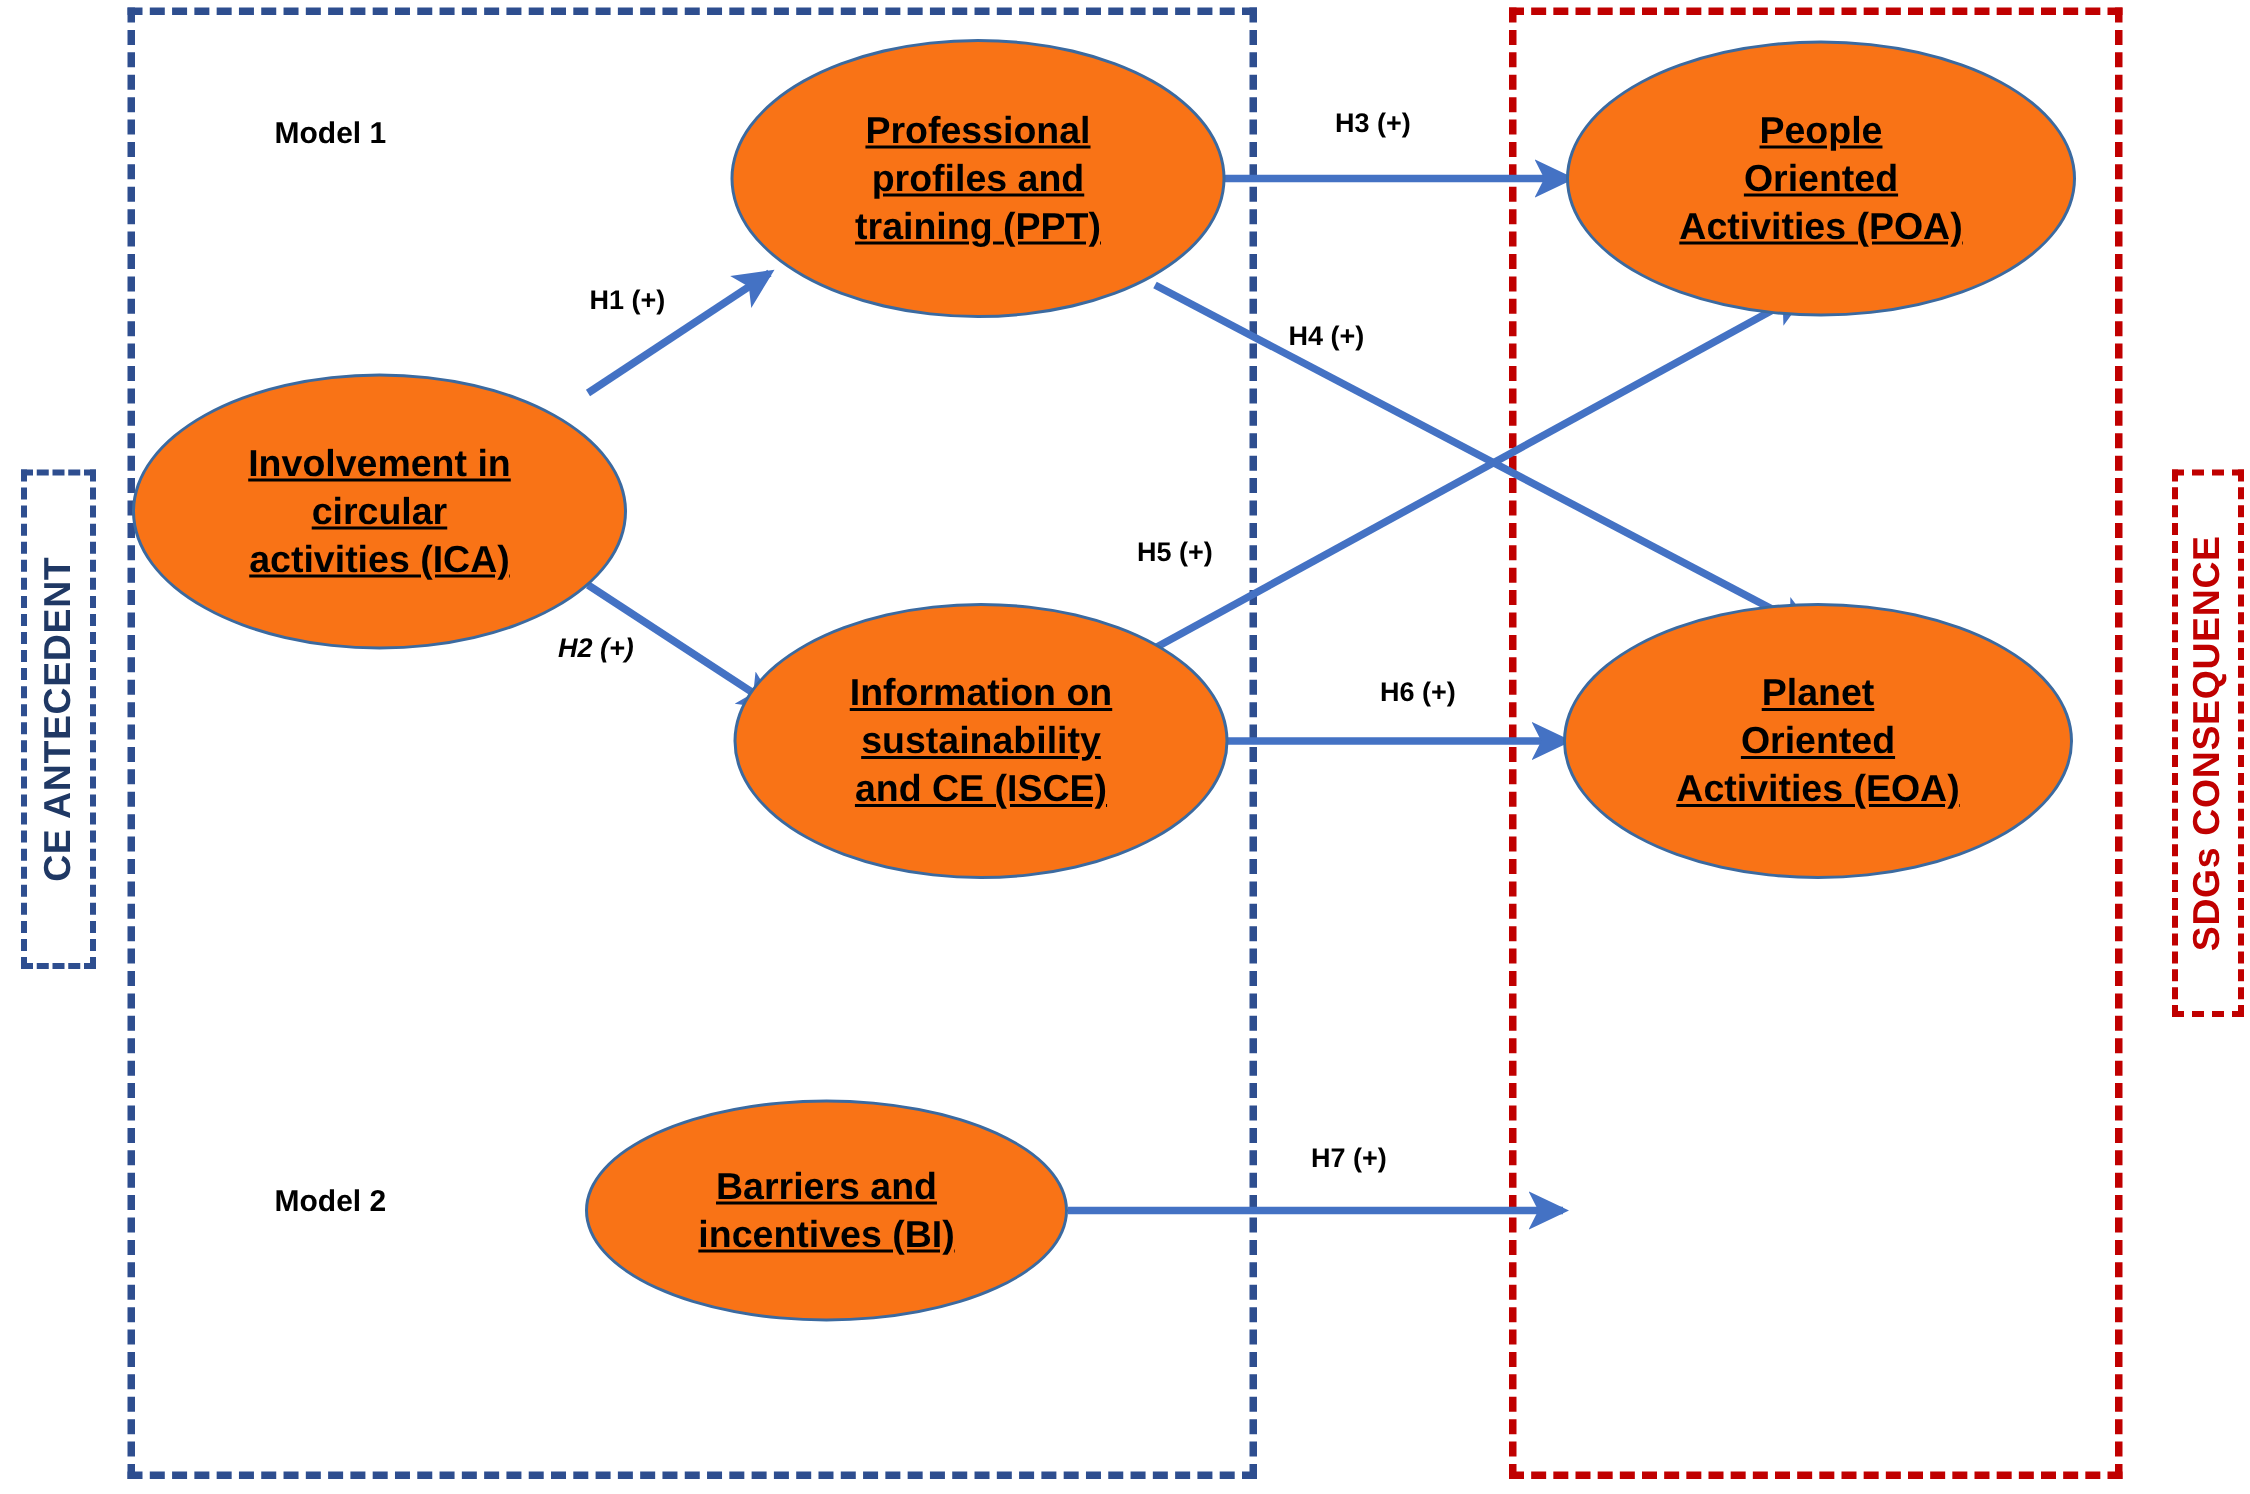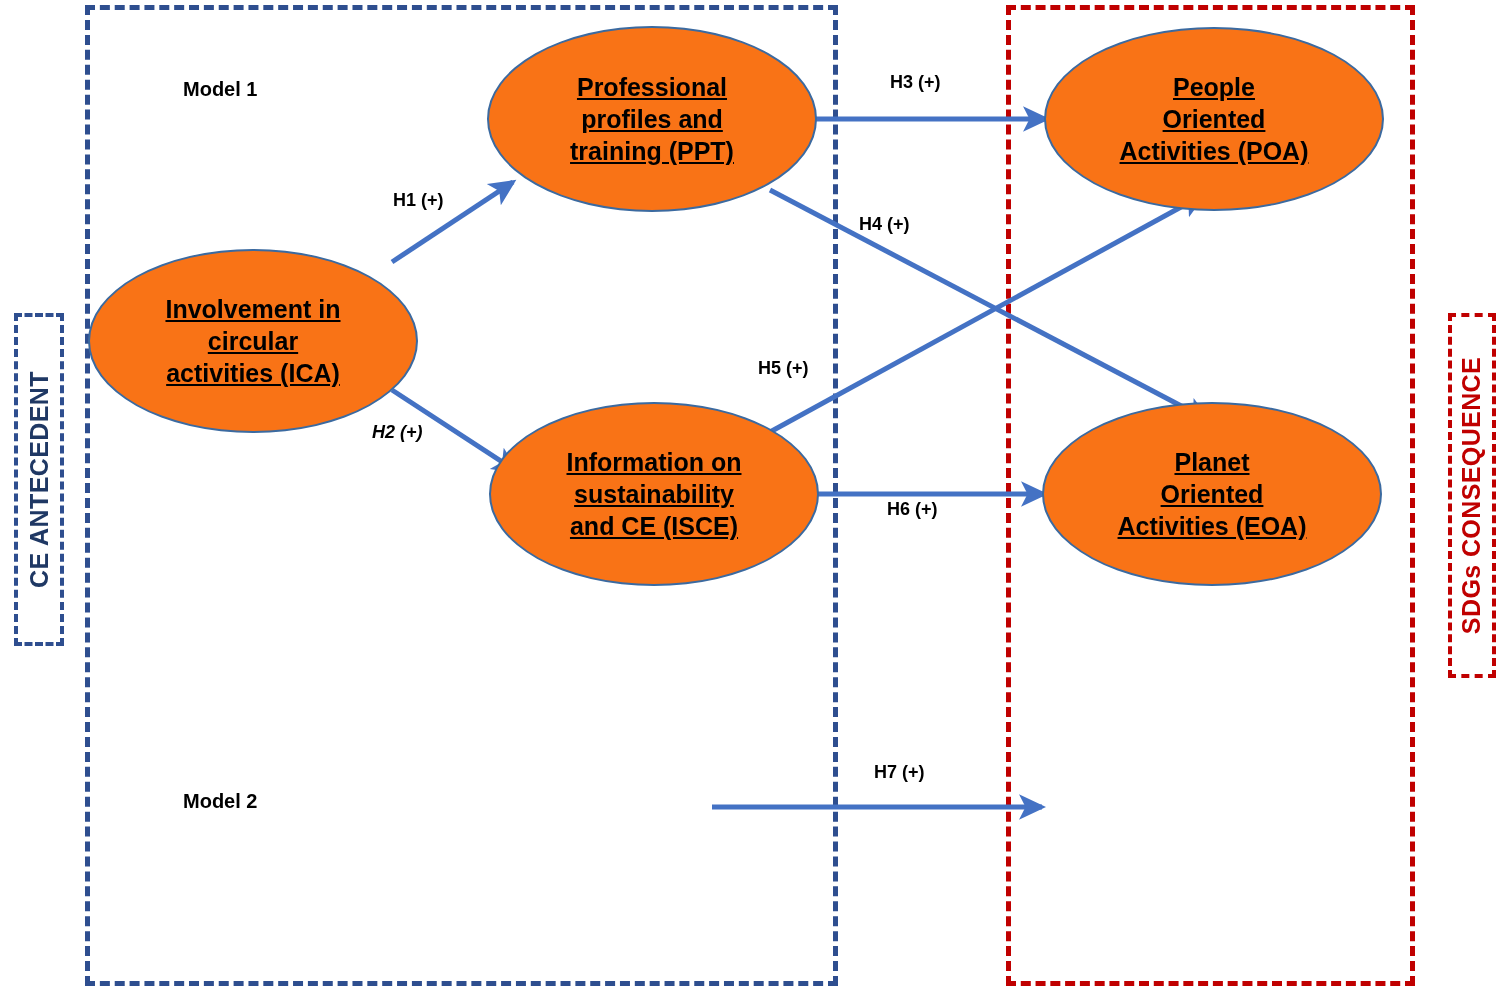--- a/index.html
+++ b/index.html
@@ -170,23 +170,27 @@
 Oriented
 Activities (POA)</span>
   </div>
 
   <div class="node" style="left:1042px; top:402px; width:340px; height:184px;">
     <span>Planet
 Oriented
 Activities (EOA)</span>
   </div>
 
+  <div class="node" style="left:390px; top:733px; width:322px; height:148px;">
+    <span>Barriers and
+incentives (BI)</span>
+  </div>
 
 
   <div class="hyp-label" style="left:393px; top:190px;">H1 (+)</div>
   <div class="hyp-label" style="left:372px; top:422px;font-style:italic;">H2 (+)</div>
   <div class="hyp-label" style="left:890px; top:72px;">H3 (+)</div>
   <div class="hyp-label" style="left:859px; top:214px;text-align:right;">H4 (+)</div>
   <div class="hyp-label" style="left:758px; top:358px;">H5 (+)</div>
-  <div class="hyp-label" style="left:887px; top:451px;margin-top:48px;">H6 (+)</div>
+  <div class="hyp-label" style="left:920px; top:451px;">H6 (+)</div>
   <div class="hyp-label" style="left:874px; top:762px;">H7 (+)</div>
 
 </div>
 
 </body></html>

